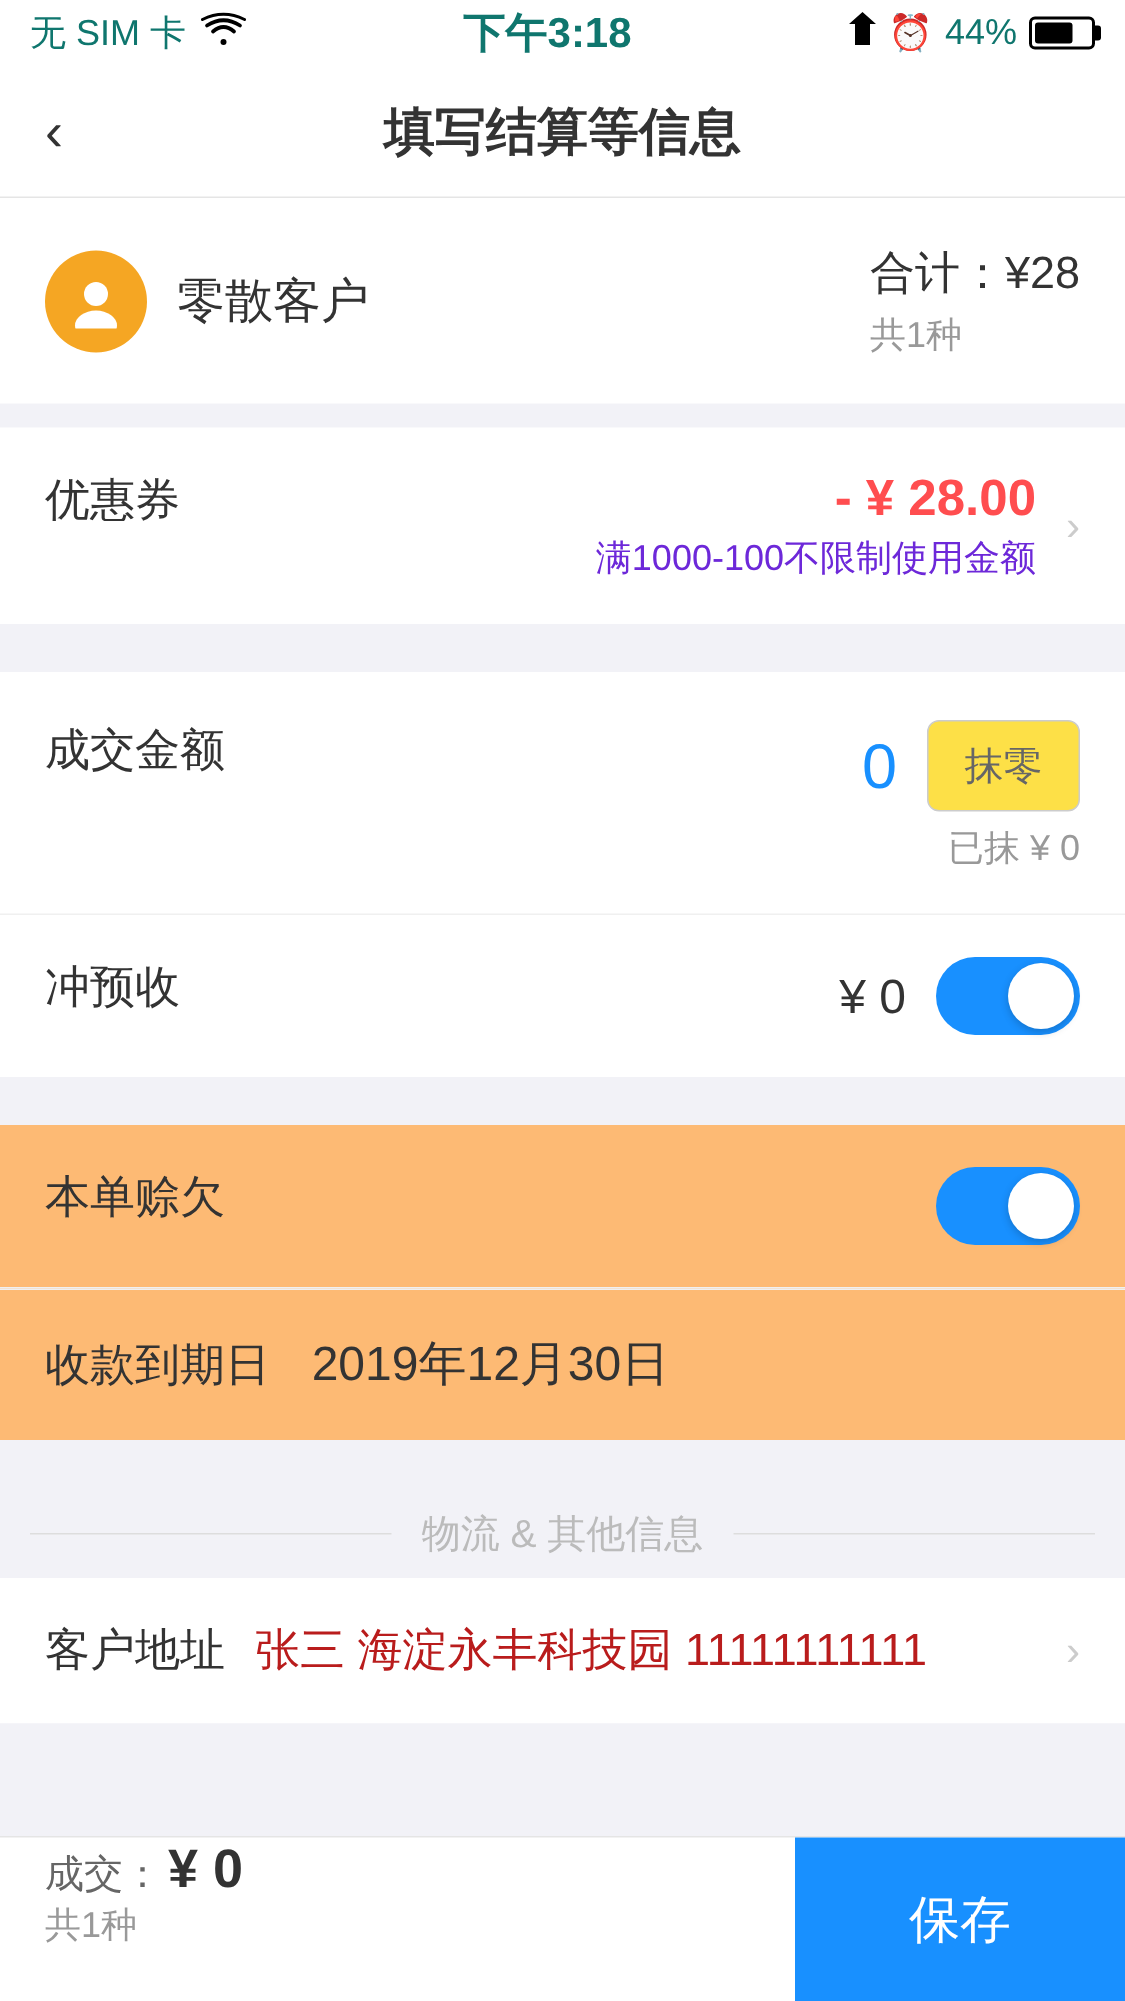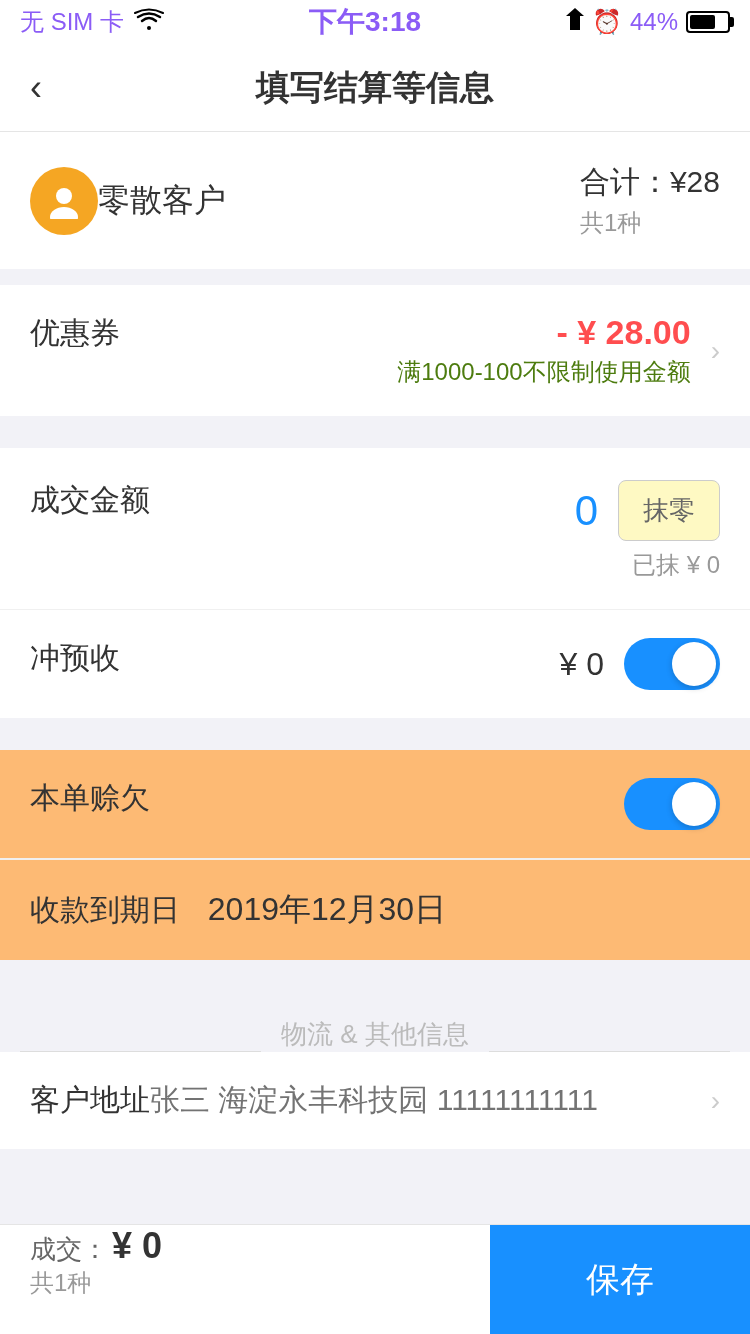--- a/index.html
+++ b/index.html
@@ -16,21 +16,21 @@
 
     
     .status-bar {
       height: 44px;
       background: #fff;
       display: flex;
       align-items: center;
       justify-content: space-between;
       padding: 0 20px;
       font-size: 24px;
-      color: #8b5cf6;
+      color: #0f766e;
       font-weight: 500;
     }
     .status-left {
       display: flex;
       align-items: center;
       gap: 10px;
     }
     .status-center {
       font-size: 28px;
       font-weight: 600;
@@ -103,20 +103,21 @@
       background: #fff;
       padding: 30px;
       display: flex;
       align-items: center;
       justify-content: space-between;
       margin-bottom: 16px;
     }
     .customer-left {
       display: flex;
       align-items: center;
+      gap: 20px;
     }
     .customer-avatar {
       width: 68px;
       height: 68px;
       background: #f5a623;
       border-radius: 50%;
       display: flex;
       align-items: center;
       justify-content: center;
       font-size: 34px;
@@ -172,41 +173,41 @@
     .coupon-value {
       text-align: right;
     }
     .coupon-discount {
       font-size: 34px;
       color: #ff4d4f;
       font-weight: 600;
     }
     .coupon-desc {
       font-size: 24px;
-      color: #4d7c0f;
+      color: #6d28d9;
       margin-top: 4px;
     }
     .chevron-right {
       color: #ccc;
       font-size: 28px;
     }
 
     
     .amount-value {
       font-size: 42px;
       color: #1890ff;
       font-weight: 500;
     }
     .round-zero-btn {
       border: 1px solid #ccc;
       border-radius: 8px;
       padding: 12px 24px;
       font-size: 26px;
       color: #666;
-      background: #fef9c3;
+      background: #fde047;
       cursor: pointer;
     }
     .already-rounded {
       font-size: 24px;
       color: #999;
     }
 
     
     .prereceive-value {
       text-align: right;
@@ -268,21 +269,21 @@
       font-size: 32px;
       color: #333;
       margin-left: 20px;
     }
 
     
     .logistics-divider {
       background: #f2f2f7;
       height: 60px;
       display: flex;
-      align-items: flex-end;
+      align-items: center;
       justify-content: center;
       margin: 16px 0 0 0;
     }
     .logistics-label {
       font-size: 26px;
       color: #bbb;
     }
     .logistics-line {
       flex: 1;
       height: 1px;
@@ -300,22 +301,23 @@
       margin-top: 0;
     }
     .address-label {
       font-size: 30px;
       color: #333;
       min-width: 120px;
       flex-shrink: 0;
     }
     .address-value {
       font-size: 30px;
-      color: #737373;
+      color: #b91c1c;
       flex: 1;
+      margin-left: 20px;
     }
 
     
     .bottom-bar {
       position: fixed;
       bottom: 0;
       left: 0;
       width: 750px;
       height: 110px;
       background: #fff;
@@ -352,21 +354,21 @@
       background: #f5a623;
       color: #fff;
       font-size: 34px;
       display: flex;
       align-items: center;
       justify-content: center;
       cursor: pointer;
       font-weight: 500;
     }
     .btn-save {
-      width: 260px;
+      width: 220px;
       background: #1890ff;
       color: #fff;
       font-size: 34px;
       display: flex;
       align-items: center;
       justify-content: center;
       cursor: pointer;
       font-weight: 500;
     }
   </style>

